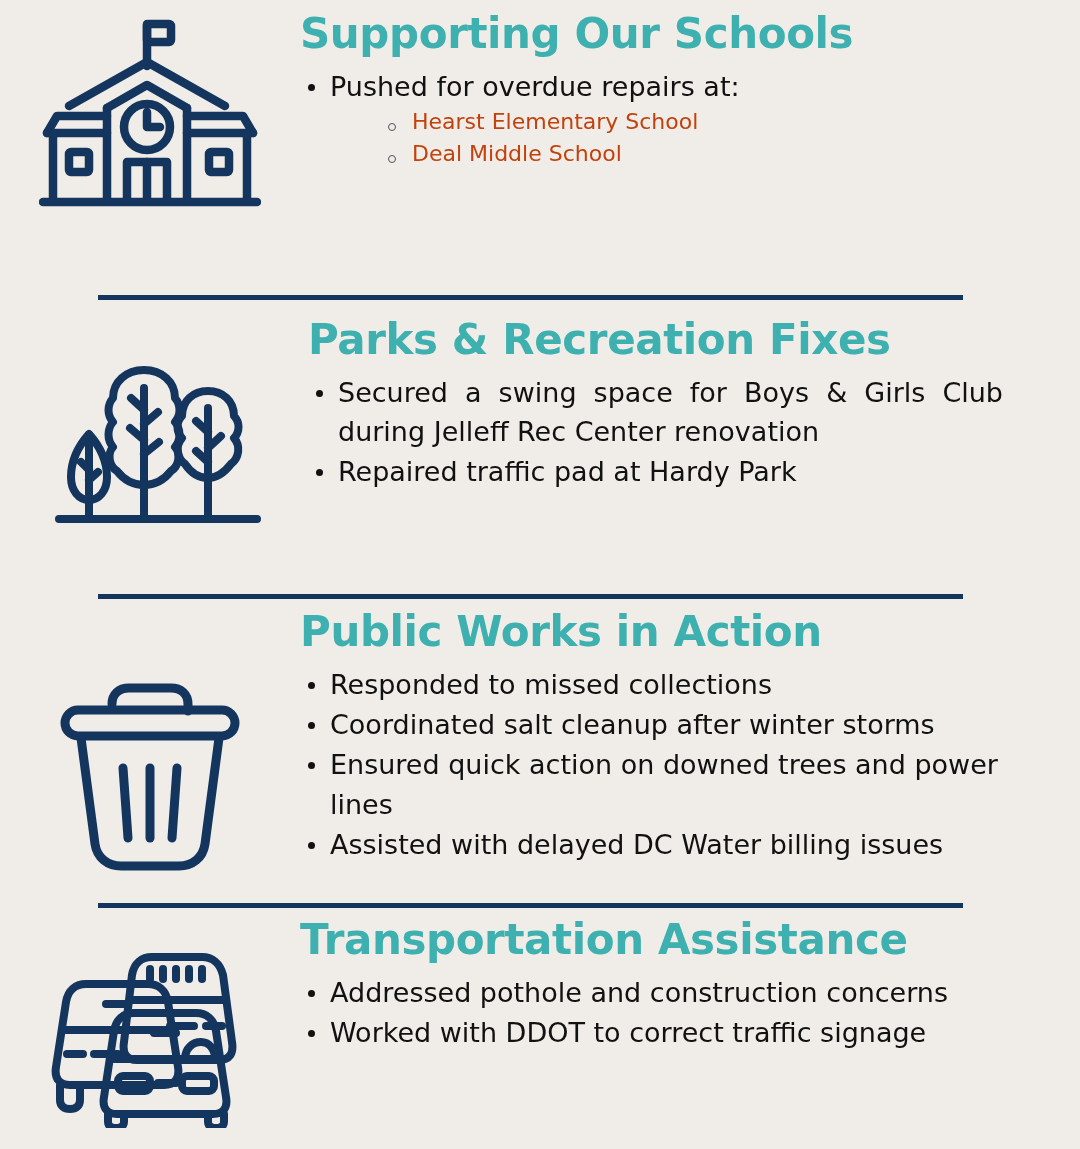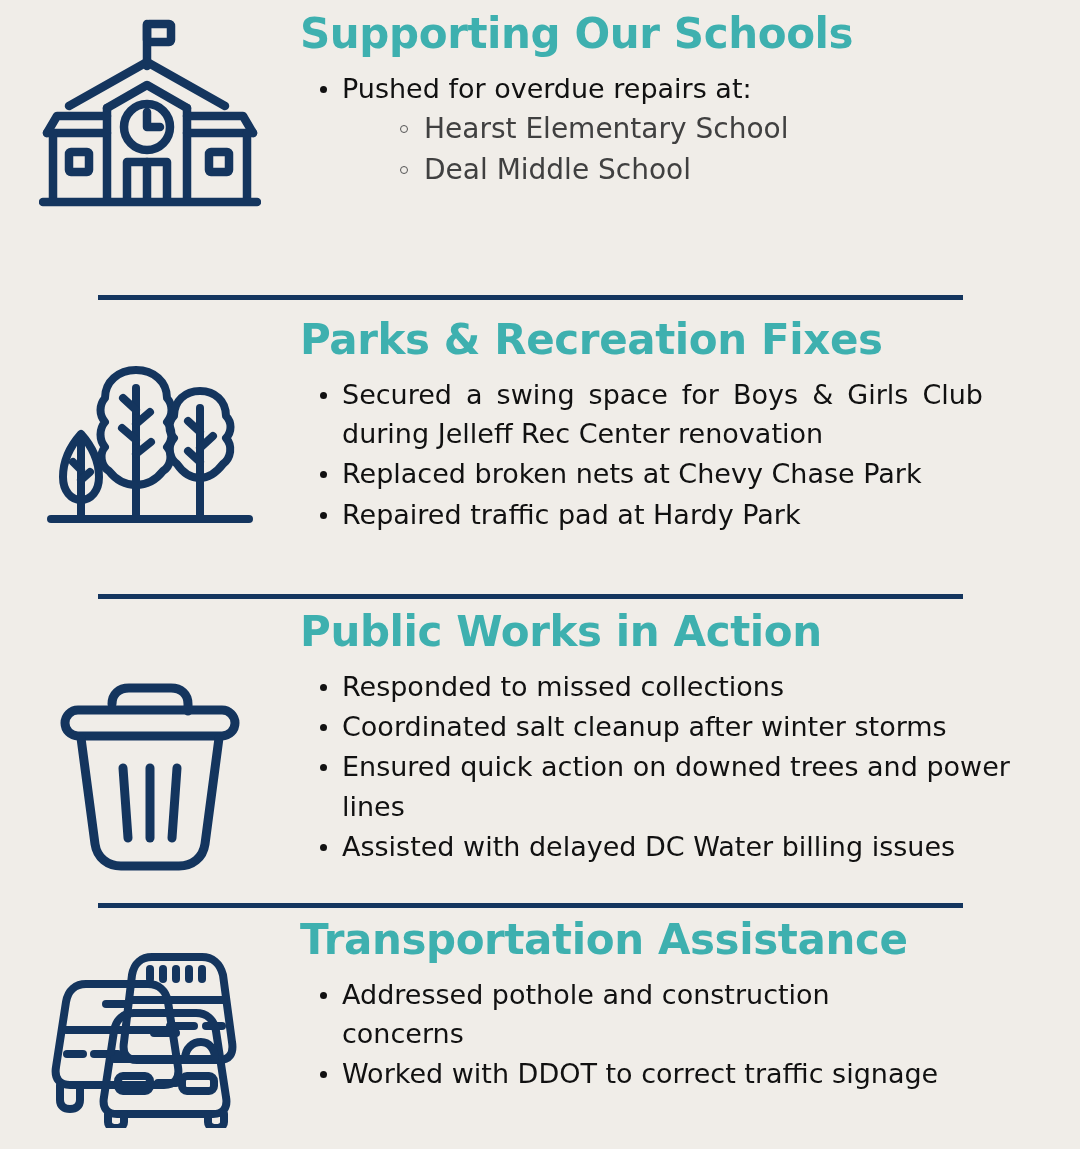--- a/index.html
+++ b/index.html
@@ -51,21 +51,21 @@
     font-size: 42px;
     line-height: 1.06;
     letter-spacing: -0.4px;
     margin: 0 0 10px 0;
     white-space: nowrap;
   }
 
   
   ul.bullets {
     list-style: none;
-    margin: 12px;
+    margin: 0;
     padding: 0;
   }
   ul.bullets > li {
     position: relative;
     padding-left: 30px;
     color: #111111;
     font-size: 27px;
     line-height: 1.46;
     margin: 0 0 1px 0;
   }
@@ -84,22 +84,22 @@
   }
 
   ul.sub {
     list-style: none;
     margin: 0;
     padding: 0 0 0 52px;
   }
   ul.sub > li {
     position: relative;
     padding-left: 30px;
-    color: #404040;
-    font-size: 28px;
+    color: #c2410c;
+    font-size: 22px;
     line-height: 1.47;
     margin: 0;
   }
   ul.sub > li::before {
     content: "";
     position: absolute;
     left: 6px;
     top: 17px;
     width: 8px;
     height: 8px;
@@ -113,21 +113,21 @@
   .divider {
     position: absolute;
     left: 98px;
     width: 865px;
     height: 5px;
     background: #14355E;
   }
 
   
   #sec-schools   { position: absolute; left: 0;  top: 12px;  width: 1080px; justify-content: space-between; }
-  #sec-parks     { position: absolute; left: 0;  top: 318px; width: 1023px; }
+  #sec-parks     { position: absolute; left: 8px;  top: 318px; width: 1023px; }
   #sec-works     { position: absolute; left: 0;  top: 610px; width: 1080px; }
   #sec-transport { position: absolute; left: 0;  top: 918px; width: 996px; }
 
   #div-1 { top: 295px; }
   #div-2 { top: 594px; }
   #div-3 { top: 903px; }
 
   .icon-svg { display: block; }
 </style>
 </head>
@@ -218,21 +218,20 @@
           <polyline points="157,104 145,93"></polyline>
 
           <line x1="8" y1="161" x2="206" y2="161"></line>
         </g>
       </svg>
     </div>
     <div class="body-col">
       <h2 class="heading">Parks &amp; Recreation Fixes</h2>
       <ul class="bullets">
         <li class="justify">Secured a swing space for Boys &amp; Girls Club during Jelleff Rec Center renovation</li>
-        <li>Replaced broken nets at Chevy Chase Park</li>
         <li>Repaired traffic pad at Hardy Park</li>
       </ul>
     </div>
   </div>
 
   <div class="divider" id="div-2"></div>
 
   <div class="section" id="sec-works">
     <div class="icon-col">
       <svg class="icon-svg" width="190" height="195" viewBox="0 0 190 195" style="margin-top:70px">

